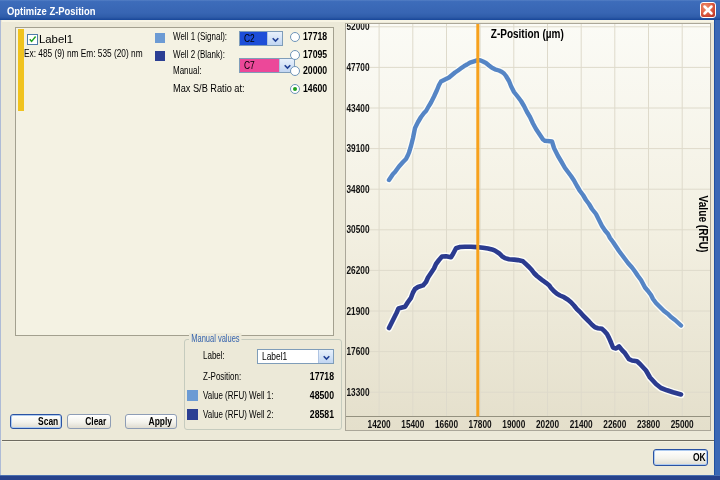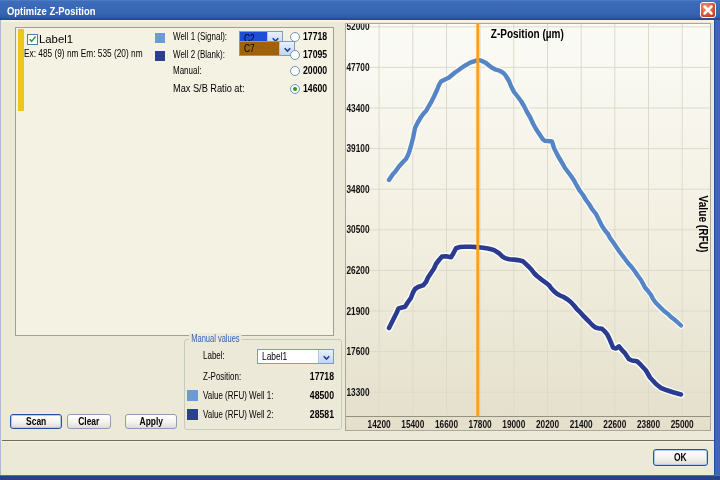--- a/index.html
+++ b/index.html
@@ -1,20 +1,20 @@
 <!DOCTYPE html>
 <html><head><meta charset="utf-8"><style>
 *{margin:0;padding:0;box-sizing:border-box}
 body{width:720px;height:480px;background:#ECE9D8;font-family:"Liberation Sans",sans-serif;position:relative;overflow:hidden}
 .ab{position:absolute}
 .lb{position:absolute;font-size:10px;line-height:12px;color:#000;white-space:nowrap;transform:scaleX(.8);transform-origin:0 50%}
 .ex{position:absolute;font-size:10px;line-height:12px;color:#000;white-space:nowrap;transform:scaleX(.83);transform-origin:0 50%}
 .num{position:absolute;font-size:11px;font-weight:bold;line-height:13px;color:#000;white-space:nowrap;transform:scaleX(.79);transform-origin:0 50%}
 .numr{position:absolute;font-size:11px;font-weight:bold;line-height:13px;color:#000;white-space:nowrap;transform:scaleX(.79);transform-origin:100% 50%;text-align:right}
-.btn{position:absolute;font-size:11px;font-weight:bold;border-radius:3px;background:linear-gradient(#FFFFFF,#F4F3EC 55%,#DFDCD1);text-align:center;color:#000}
+.btn{position:absolute;font-size:11px;font-weight:bold;border-radius:3px;background:linear-gradient(#FFFFFF,#F4F3EC 55%,#DFDCD1);text-align:right;color:#000}
 .btn span{display:inline-block;transform:scaleX(.77)}
 .cb{position:absolute;font-size:10.5px;line-height:13px;color:#000;white-space:nowrap;transform:scaleX(.8);transform-origin:0 50%}
 </style></head>
 <body>
 
 <div class="ab" style="left:0;top:0;width:720px;height:20px;background:linear-gradient(#547FC5 0%,#3D6CBA 8%,#3765B3 65%,#2F5DAA 85%,#224F9F 94%,#16479A 100%)"></div>
 <div class="ab" style="left:7px;top:5px;font-size:11px;line-height:12px;font-weight:bold;color:#fff;transform:scaleX(.857);transform-origin:0 50%;white-space:nowrap">Optimize Z-Position</div>
 
 <div class="ab" style="left:700px;top:2px;width:16px;height:16px;border:1px solid #fff;border-radius:3px;background:radial-gradient(circle at 35% 30%,#F0926F 0%,#E2674A 40%,#CC4531 70%,#B23222 100%)">
 <svg width="14" height="14" style="position:absolute;left:0;top:0">
@@ -44,21 +44,21 @@
 <div class="lb" style="left:173px;top:49px">Well 2 (Blank):</div>
 <div class="lb" style="left:173px;top:65px">Manual:</div>
 <div class="lb" style="left:173px;top:83px;transform:scaleX(.92)">Max S/B Ratio at:</div>
 
 <div class="ab" style="left:239px;top:31px;width:44px;height:15px;background:#1d4ed8;border:1px solid #7F9DB9">
   <div class="cb" style="left:4px;top:0px">C2</div>
   <div class="ab" style="right:0;top:0;width:15px;height:13px;background:linear-gradient(#E8F1FC,#C2D6F2);border-left:1px solid #AFC4E2"><svg width="15" height="13">
         <path d="M4.7 5.2 L7.5 8 L10.3 5.2" stroke="#1F3F94" stroke-width="1.6" fill="none"></path>
       </svg></div>
 </div>
-<div class="ab" style="left:239px;top:41px;width:56px;height:15px;background:#a16207;border:1px solid #7F9DB9">
+<div class="ab" style="left:239px;top:58px;width:56px;height:15px;background:#ec4899;border:1px solid #7F9DB9">
   <div class="cb" style="left:4px;top:0px">C7</div>
   <div class="ab" style="right:0;top:0;width:15px;height:13px;background:linear-gradient(#E8F1FC,#C2D6F2);border-left:1px solid #AFC4E2"><svg width="15" height="13">
         <path d="M4.7 5.2 L7.5 8 L10.3 5.2" stroke="#1F3F94" stroke-width="1.6" fill="none"></path>
       </svg></div>
 </div>
 
 <div class="ab" style="left:290px;top:32px;width:10px;height:10px;border-radius:50%;background:#fff;border:1.5px solid #6E94B8"></div>
 <div class="ab" style="left:290px;top:50px;width:10px;height:10px;border-radius:50%;background:#fff;border:1.5px solid #6E94B8"></div>
 <div class="ab" style="left:290px;top:66px;width:10px;height:10px;border-radius:50%;background:#fff;border:1.5px solid #6E94B8"></div>
 <div class="ab" style="left:290px;top:84px;width:10px;height:10px;border-radius:50%;background:#fff;border:1.5px solid #6E94B8"></div>

